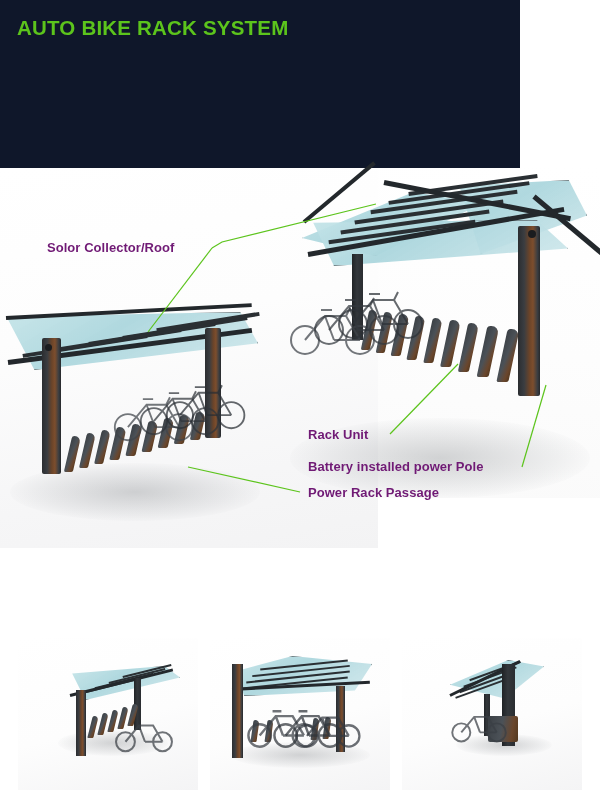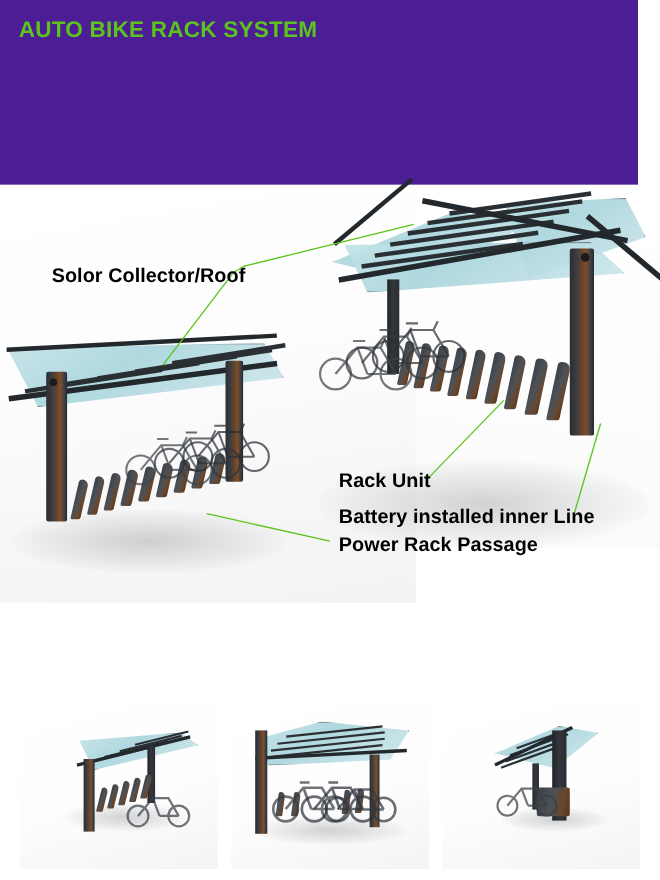--- a/index.html
+++ b/index.html
@@ -14,22 +14,22 @@
     position: relative;
     overflow: hidden;
     font-family: "Liberation Sans", sans-serif;
     -webkit-font-smoothing: antialiased;
   }
 
   
   #header-band {
     position: absolute;
     left: 0; top: 0;
-    width: 580px; height: 168px;
-    background: #4c1d95;
+    width: 520px; height: 168px;
+    background: #0f172a;
   }
   #title-line-1 {
     position: absolute;
     left: 17px; top: 16px;
     font-size: 20.5px;
     font-weight: bold;
     letter-spacing: 0.2px;
     color: #5cc41c;
     white-space: nowrap;
   }
@@ -105,22 +105,22 @@
   }
   .shadow-blob {
     position: absolute;
     background: radial-gradient(ellipse at center, rgba(120,124,128,.32) 0%, rgba(150,154,158,.12) 55%, rgba(255,255,255,0) 75%);
     border-radius: 50%;
   }
 
   
   .callout {
     position: absolute;
-    color: #000000;
-    font-size: 18px;
+    color: #701a75;
+    font-size: 13px;
     font-weight: bold;
     white-space: nowrap;
     letter-spacing: .05px;
   }
   #leader-svg {
     position: absolute;
     left: 0; top: 0;
     width: 600px; height: 800px;
     pointer-events: none;
   }
@@ -289,21 +289,21 @@
 <svg id="leader-svg">
   <polyline fill="none" stroke="#5cc41c" stroke-width="1.2" points="212,248 222,242 376,204"></polyline>
   <polyline fill="none" stroke="#5cc41c" stroke-width="1.2" points="212,248 148,332"></polyline>
   <polyline fill="none" stroke="#5cc41c" stroke-width="1.2" points="390,434 458,364"></polyline>
   <polyline fill="none" stroke="#5cc41c" stroke-width="1.2" points="522,467 546,385"></polyline>
   <polyline fill="none" stroke="#5cc41c" stroke-width="1.2" points="300,492 188,467"></polyline>
 </svg>
 
 <div class="callout" id="callout-solar" style="left:47px; top:240px;">Solor Collector/Roof</div>
 <div class="callout" id="callout-rack" style="left:308px; top:427px;">Rack Unit</div>
-<div class="callout" id="callout-battery" style="left:308px; top:459px;">Battery installed inner Line</div>
+<div class="callout" id="callout-battery" style="left:308px; top:459px;">Battery installed power Pole</div>
 <div class="callout" id="callout-power" style="left:308px; top:485px;">Power Rack Passage</div>
 
 <div id="thumb-strip">
 
   <div class="thumb" id="thumb-1">
     <div class="shadow-blob" style="left:40px; top:92px; width:110px; height:26px;"></div>
     <div class="roof-glass" style="left:52px; top:28px; width:108px; height:32px; clip-path: polygon(2% 22%, 86% 0%, 100% 34%, 14% 100%);"></div>
     <div class="roof-rib" style="left:62px; top:47px; width:60px; height:2px; transform:rotate(-14deg);"></div>
     <div class="roof-rib" style="left:76px; top:42px; width:60px; height:2px; transform:rotate(-14deg);"></div>
     <div class="roof-rib" style="left:90px; top:37px; width:58px; height:2px; transform:rotate(-14deg);"></div>

